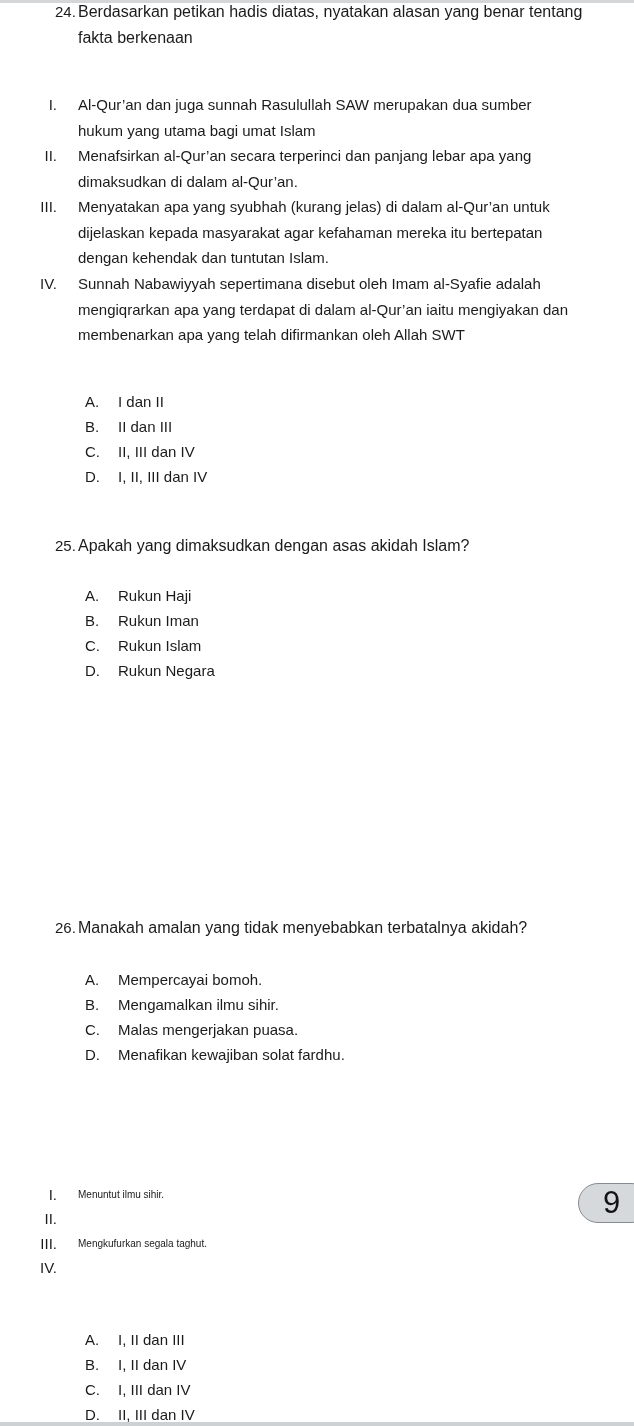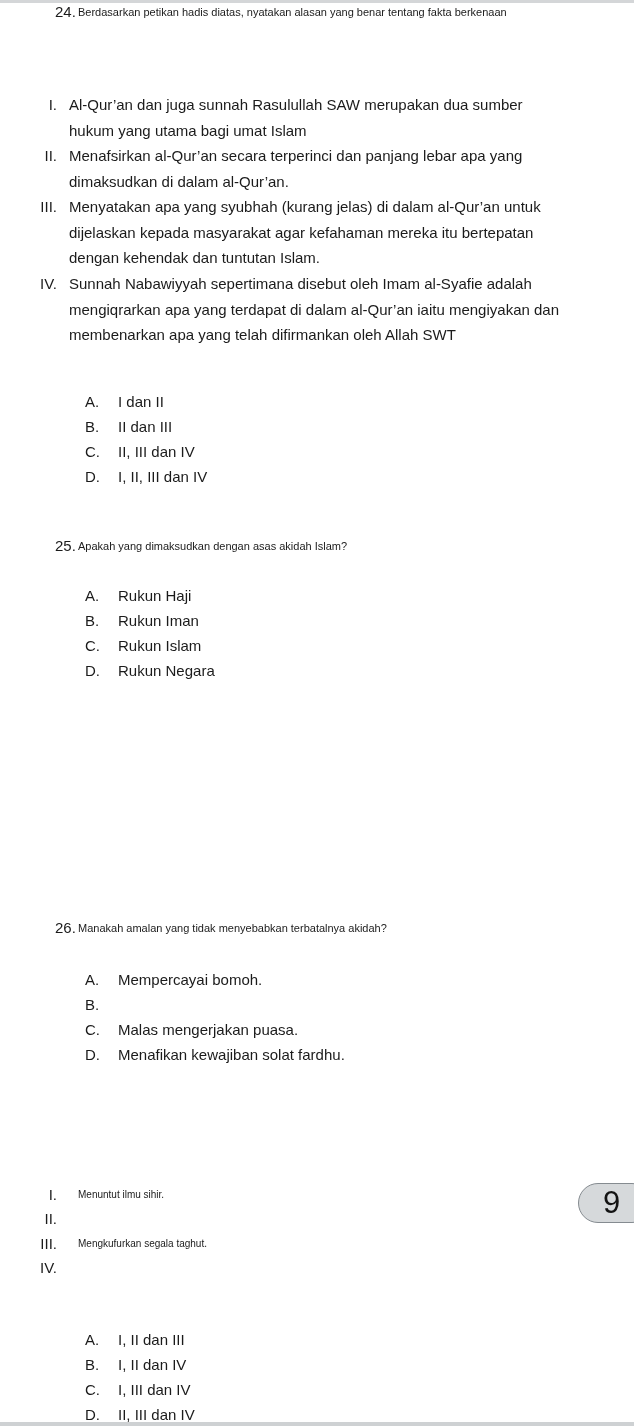--- a/index.html
+++ b/index.html
@@ -11,26 +11,26 @@
     font-family:"Liberation Sans", sans-serif;
     color:#1b1b1b;
   }
   .edge { position:absolute; left:0; width:100%; }
   .edge-top    { top:0; height:3px; background:#d4d6d8; }
   .edge-bottom { bottom:0; height:4px; background:#ced1d3; }
 
   
   .qrow  { position:absolute; left:55px; display:flex; }
   .qnum  { flex:none; width:23px; font-size:15px; line-height:26px; }
-  .qtext { font-size:11px; line-height:26px; white-space:pre-wrap; width:512px; }
+  .qtext { font-size:16px; line-height:26px; white-space:pre-wrap; width:512px; }
 
   
   .stmt   { position:absolute; left:36px; display:flex; }
   .slabel { flex:none; width:21px; text-align:right; font-size:15px; line-height:25.5px; }
-  .stext  { margin-left:12px; width:504px; font-size:15px; line-height:25.5px; white-space:pre-wrap; }
+  .stext  { margin-left:21px; width:504px; font-size:15px; line-height:25.5px; white-space:pre-wrap; }
 
   
   .stmtcol { position:absolute; left:36px; display:flex; flex-direction:column; }
   .stmtrow { display:flex; }
   .stmtrow .slabel { line-height:24.5px; }
   .stmtrow .stext1 { margin-left:21px; font-size:10px; line-height:24.5px; white-space:pre-wrap; }
 
   
   .opts   { position:absolute; left:85px; display:flex; flex-direction:column; }
   .opt    { display:flex; }
@@ -126,20 +126,21 @@
     <div class="qtext">Manakah amalan yang tidak menyebabkan terbatalnya akidah?</div>
   </div>
 
   <div class="opts" style="top:966.5px">
     <div class="opt">
       <span class="olabel">A.</span>
       <span class="otext">Mempercayai bomoh.</span>
     </div>
     <div class="opt">
       <span class="olabel">B.</span>
+      <span class="otext">Mengamalkan ilmu sihir.</span>
     </div>
     <div class="opt">
       <span class="olabel">C.</span>
       <span class="otext">Malas mengerjakan puasa.</span>
     </div>
     <div class="opt">
       <span class="olabel">D.</span>
       <span class="otext">Menafikan kewajiban solat fardhu.</span>
     </div>
   </div>

